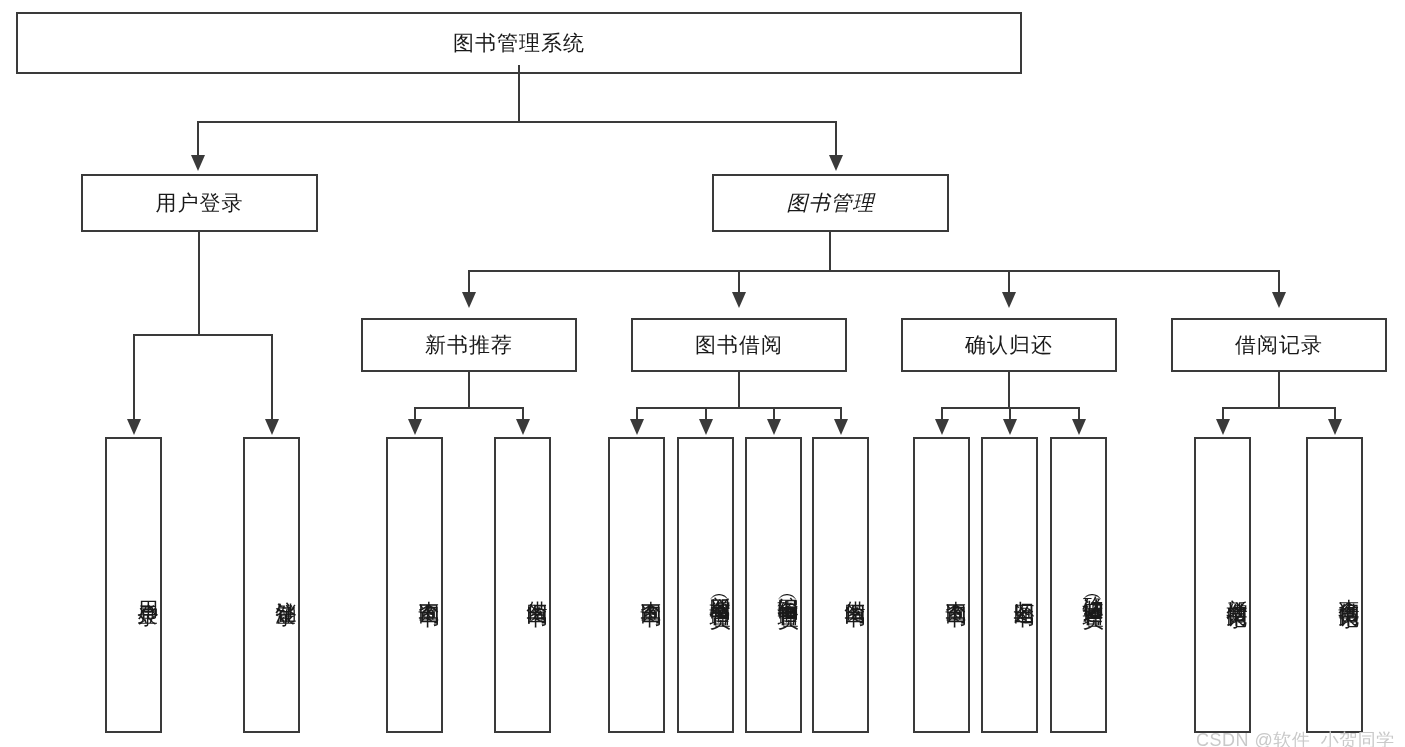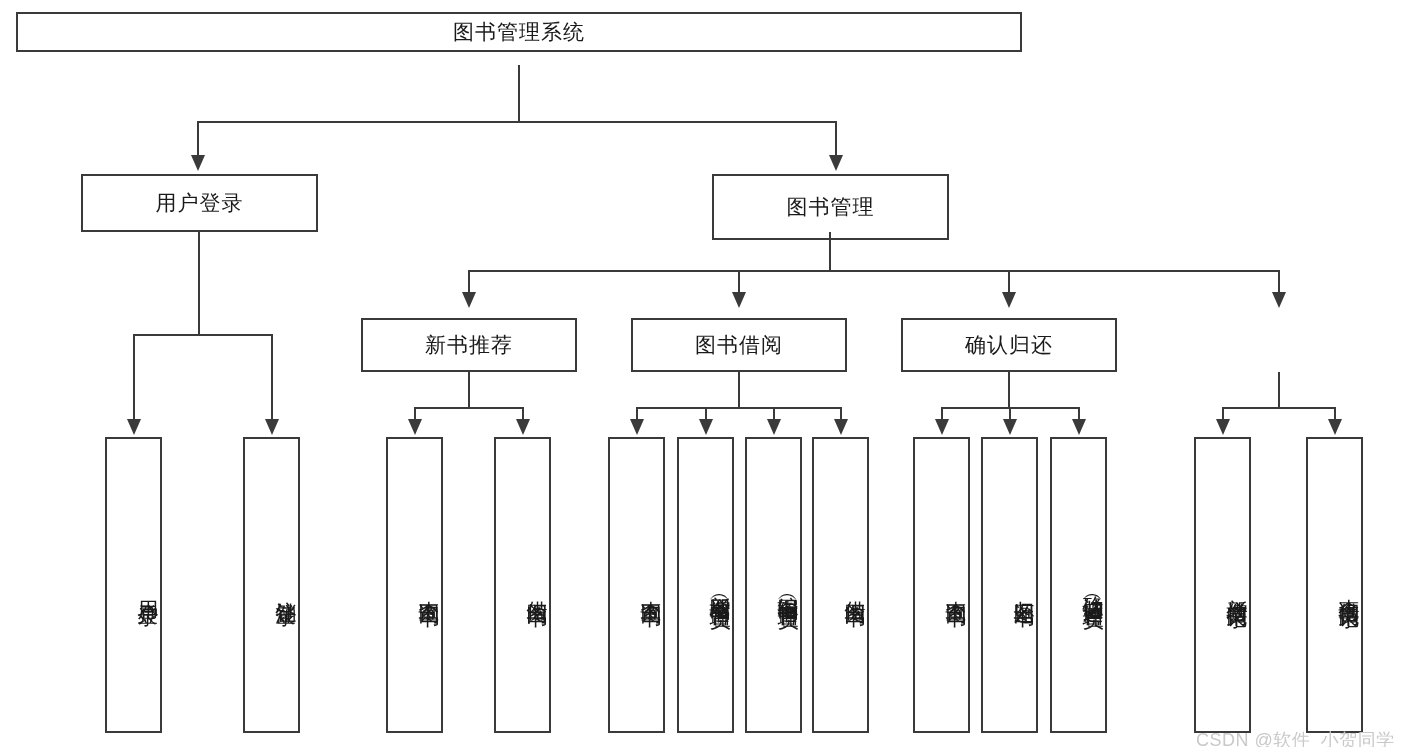--- a/index.html
+++ b/index.html
@@ -71,39 +71,39 @@
     white-space: nowrap;
     user-select: none;
     margin-top: 12px;
   }
 </style>
 </head>
 <body>
 
 <div id="canvas">
 
-  <div class="node horiz" style="left:16px; top:12px; width:1006px; height:40px;">
+  <div class="node horiz" style="left:16px; top:12px; width:1006px; height:62px;">
     <span class="node-label">图书管理系统</span>
   </div>
 
   <div class="edge v" style="left:518px; top:65px; width:2px; height:57px;"></div>
 
   <div class="edge h" style="left:197px; top:121px; width:640px; height:2px;"></div>
 
   <div class="edge v" style="left:197px; top:121px; width:2px; height:37px;"></div>
   <div class="arrow" style="left:191px; top:155px;"></div>
 
   <div class="edge v" style="left:835px; top:121px; width:2px; height:37px;"></div>
   <div class="arrow" style="left:829px; top:155px;"></div>
 
   <div class="node horiz" style="left:81px; top:174px; width:237px; height:58px;">
     <span class="node-label">用户登录</span>
   </div>
 
-  <div class="node horiz" style="left:712px; top:174px; width:237px; height:66px;">
+  <div class="node horiz" style="left:712px; top:174px; width:237px; height:58px;font-style:italic;">
     <span class="node-label">图书管理</span>
   </div>
 
   <div class="edge v" style="left:198px; top:232px; width:2px; height:103px;"></div>
   <div class="edge h" style="left:133px; top:334px; width:140px; height:2px;"></div>
   <div class="edge v" style="left:133px; top:334px; width:2px; height:88px;"></div>
   <div class="arrow" style="left:127px; top:419px;"></div>
   <div class="edge v" style="left:271px; top:334px; width:2px; height:88px;"></div>
   <div class="arrow" style="left:265px; top:419px;"></div>
 
@@ -120,20 +120,23 @@
 
   <div class="node horiz" style="left:631px; top:318px; width:216px; height:54px;">
     <span class="node-label">图书借阅</span>
   </div>
   <div class="node horiz" style="left:361px; top:318px; width:216px; height:54px;">
     <span class="node-label">新书推荐</span>
   </div>
   <div class="node horiz" style="left:901px; top:318px; width:216px; height:54px;">
     <span class="node-label">确认归还</span>
   </div>
+  <div class="node horiz" style="left:1171px; top:318px; width:216px; height:54px;">
+    <span class="node-label">借阅记录</span>
+  </div>
 
   <div class="edge v" style="left:468px; top:372px; width:2px; height:36px;"></div>
   <div class="edge h" style="left:414px; top:407px; width:110px; height:2px;"></div>
   <div class="edge v" style="left:414px; top:407px; width:2px; height:15px;"></div>
   <div class="arrow" style="left:408px; top:419px;"></div>
   <div class="edge v" style="left:522px; top:407px; width:2px; height:15px;"></div>
   <div class="arrow" style="left:516px; top:419px;"></div>
 
   <div class="edge v" style="left:738px; top:372px; width:2px; height:36px;"></div>
   <div class="edge h" style="left:636px; top:407px; width:206px; height:2px;"></div>

